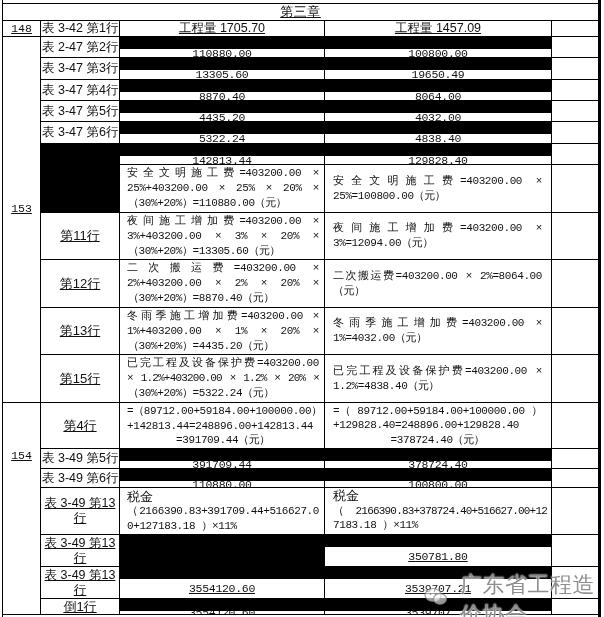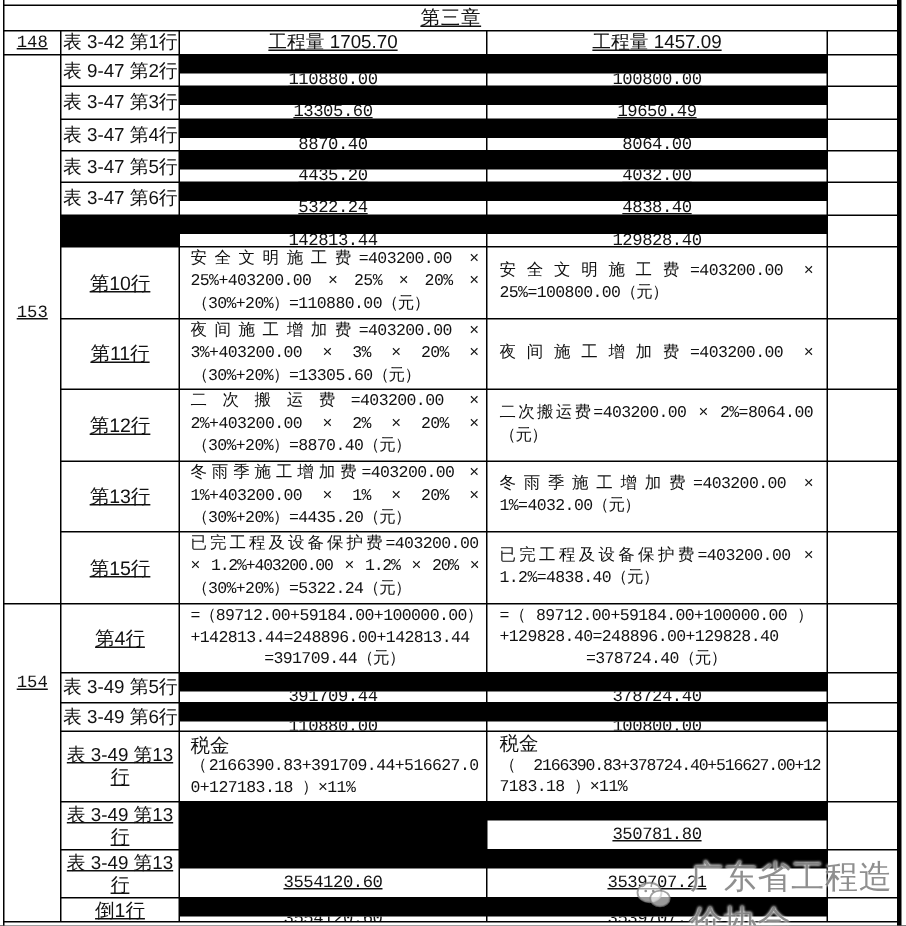--- a/index.html
+++ b/index.html
@@ -66,21 +66,21 @@
     </div>
   <div class="c" style="grid-row:3;grid-column:5">
       <span></span>
     </div>
 
   <div class="c ctr itemno" style="grid-row:4 / 15;grid-column:1;padding-bottom:22px">
     <span>153</span>
   </div>
 
   <div class="c lft ref" style="grid-row:4;grid-column:2">
-      <span>表 9-47 第2行</span>
+      <span>表 2-47 第2行</span>
     </div>
   <div class="c ctr num" style="grid-row:4;grid-column:3">
       <span>110880.00</span>
     </div>
   <div class="c ctr num" style="grid-row:4;grid-column:4">
       <span>100800.00</span>
     </div>
   <div class="c" style="grid-row:4;grid-column:5">
       <span></span>
     </div>
@@ -140,23 +140,20 @@
   <div class="c ctr num" style="grid-row:9;grid-column:3">
       <span>142813.44</span>
     </div>
   <div class="c ctr num" style="grid-row:9;grid-column:4">
       <span>129828.40</span>
     </div>
   <div class="c" style="grid-row:9;grid-column:5">
       <span></span>
     </div>
 
-  <div class="c ctr lbl" style="grid-row:10;grid-column:2">
-      <span>第10行</span>
-    </div>
   <div class="c top" style="grid-row:10;grid-column:3">
     <div class="fbox p2">
       <span class="ln jst">安全文明施工费=403200.00 ×</span>
       <span class="ln jst">25%+403200.00 × 25% × 20% ×</span>
       <span class="ln ind">（30%+20%）=110880.00（元）</span>
     </div>
   </div>
   <div class="c" style="grid-row:10;grid-column:4">
     <div class="fbox p3">
       <span class="ln jst">安全文明施工费=403200.00 ×</span>
@@ -173,20 +170,21 @@
   <div class="c top" style="grid-row:11;grid-column:3">
     <div class="fbox p2">
       <span class="ln jst">夜间施工增加费=403200.00 ×</span>
       <span class="ln jst">3%+403200.00 × 3% × 20% ×</span>
       <span class="ln ind">（30%+20%）=13305.60（元）</span>
     </div>
   </div>
   <div class="c" style="grid-row:11;grid-column:4">
     <div class="fbox p3">
       <span class="ln jst">夜间施工增加费=403200.00 ×</span>
+      <span class="ln">3%=12094.00（元）</span>
     </div>
   </div>
   <div class="c" style="grid-row:11;grid-column:5">
       <span></span>
     </div>
 
   <div class="c ctr lbl" style="grid-row:12;grid-column:2">
       <span>第12行</span>
     </div>
   <div class="c top" style="grid-row:12;grid-column:3">

